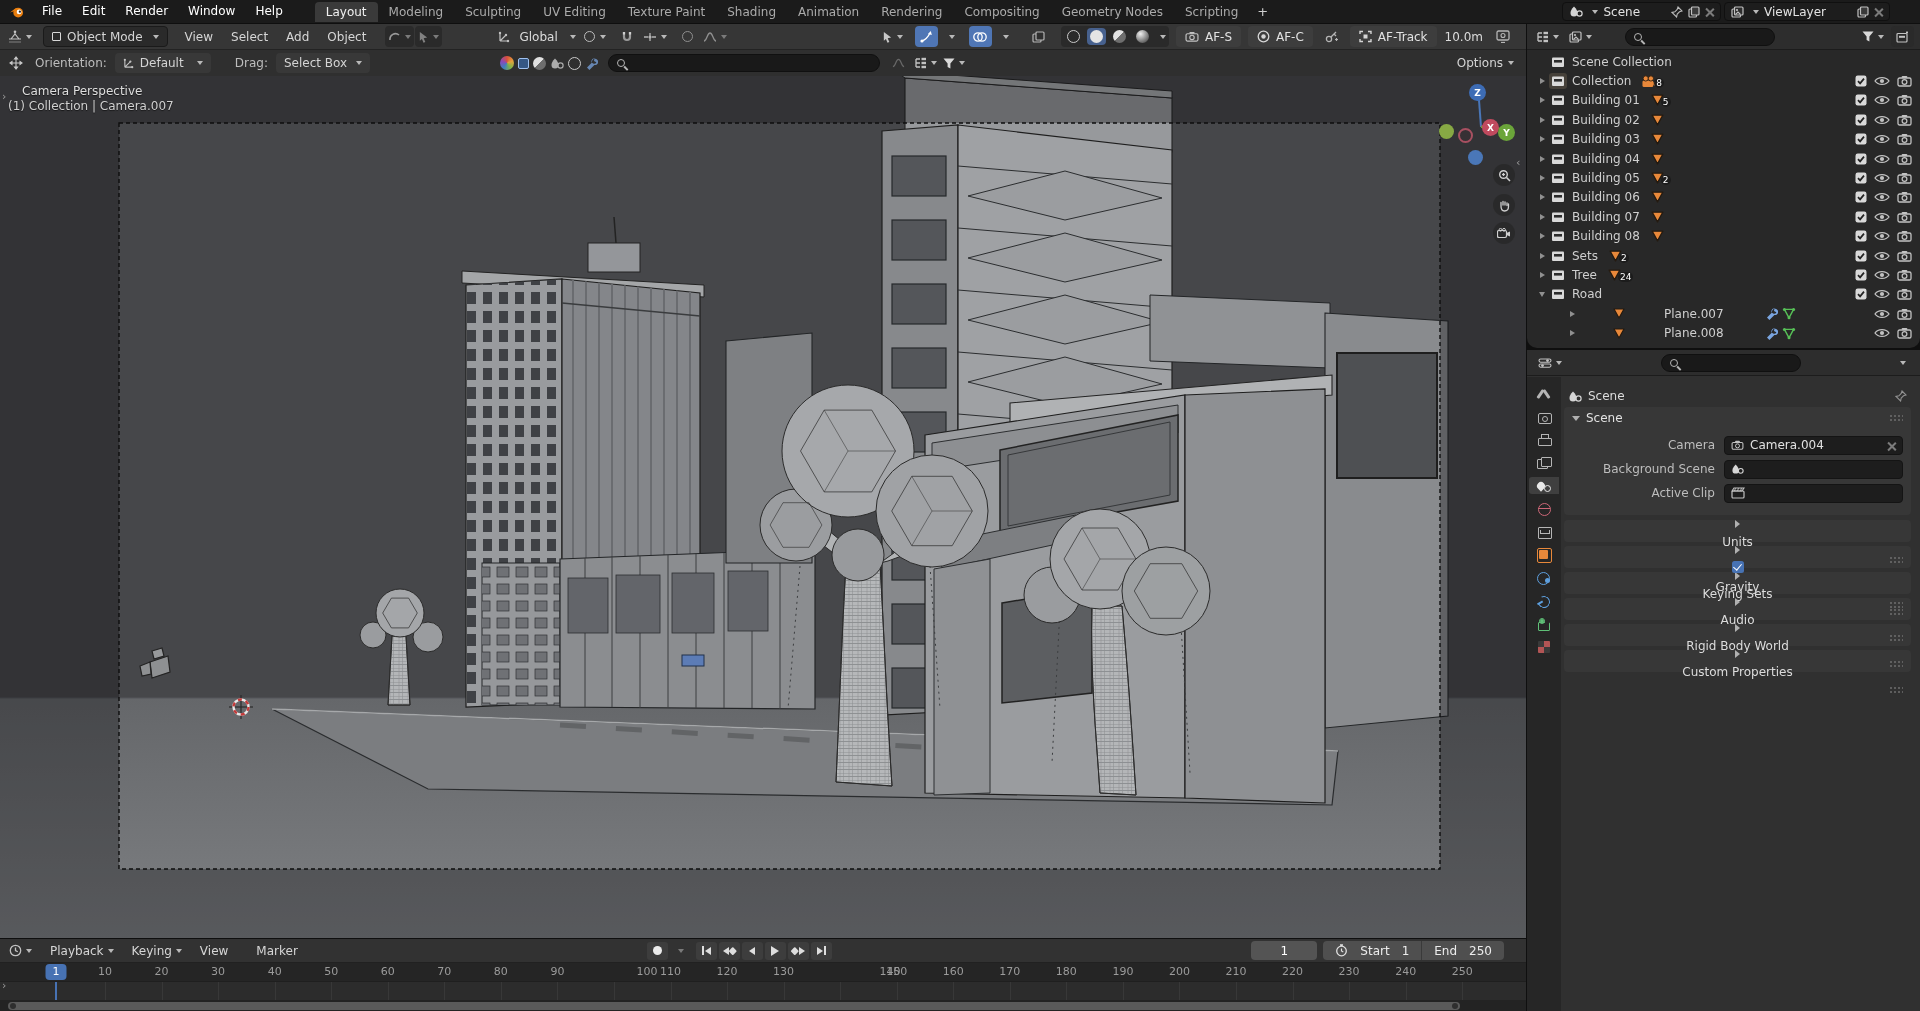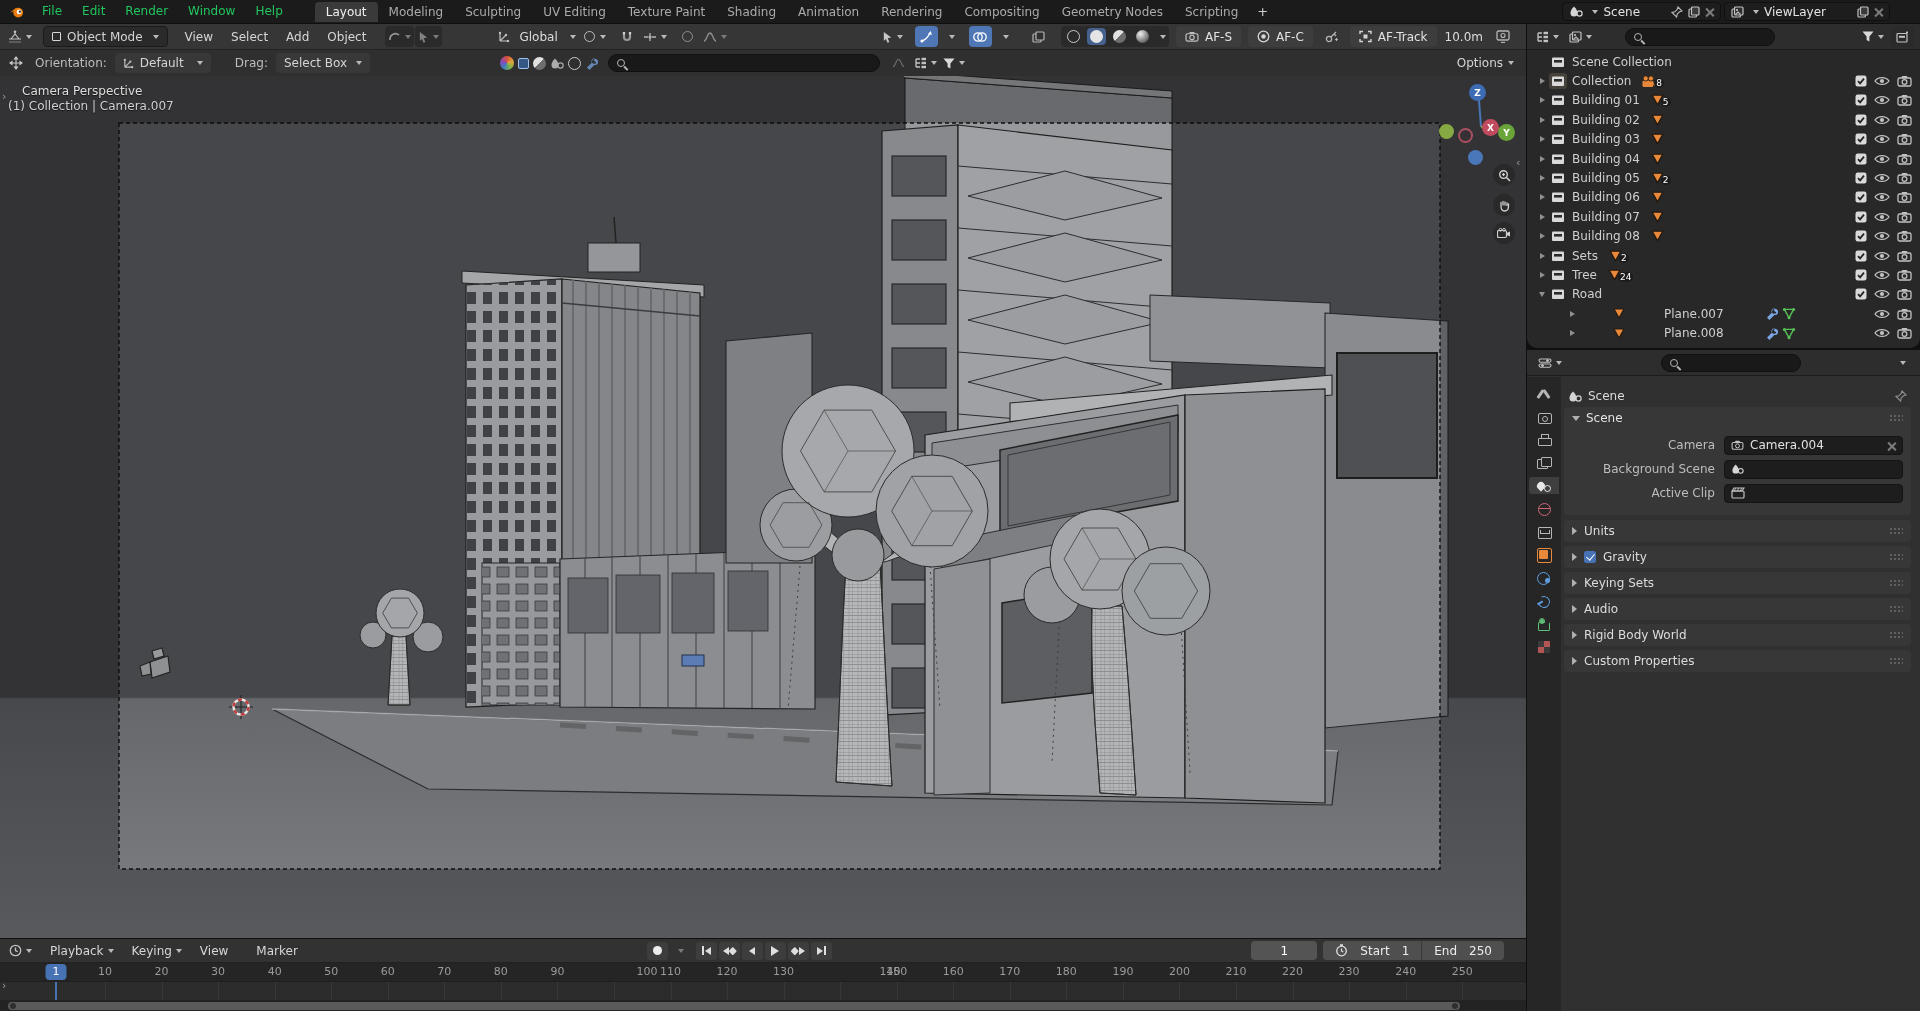--- a/index.html
+++ b/index.html
@@ -16,21 +16,21 @@
   .xicon::before { transform:rotate(45deg); } .xicon::after { transform:rotate(-45deg); }
   .srch { display:flex; align-items:center; background:#191919; border:1px solid #101010; border-radius:9px; height:18px; padding:0 8px; }
   .mag { width:8px; height:8px; border:1.5px solid #b5b5b5; border-radius:50%; position:relative; flex:none; }
   .mag::after { content:""; position:absolute; width:1.5px; height:5px; background:#b5b5b5; left:7px; top:6px; transform:rotate(-45deg); }
   svg.s { display:block; }
   .dots { width:14px; height:9px; background-image:radial-gradient(#6a6a6a 1px, transparent 1.2px); background-size:4px 4px; opacity:.8; flex:none; }
 
   
   #topbar { position:absolute; left:0; top:0; width:1920px; height:23px; background:#1b1b1b; display:flex; align-items:center; }
   .blogo { width:15px; height:15px; margin:0 8px 0 9px; flex:none; }
-  .tmenu { padding:0 10px; color:#22c55e; height:23px; line-height:23px; }
+  .tmenu { padding:0 10px; color:#ffffff; height:23px; line-height:23px; }
   #wtabs { display:flex; align-items:center; margin-left:22px; height:23px; }
   .wtab { padding:0 11px; height:20px; line-height:20px; color:#ababab; border-radius:4px 4px 0 0; }
   .wtab.active { background:#3a3a3a; color:#f0f0f0; }
   .wtab.plus { color:#cfcfcf; font-size:13px; padding:0 8px; }
   #topbar-right { margin-left:auto; display:flex; align-items:center; gap:3px; padding-right:30px; }
   .sel-pill { display:flex; align-items:center; background:#1d1d1d; border:1px solid #101010; border-radius:4px; height:19px; padding:0 6px; gap:5px; }
   .sel-pill .val { color:#e3e3e3; padding-right:26px; }
 
   
   #vph { position:absolute; left:0; top:24px; width:1526px; height:26px; background:#363636; display:flex; align-items:center; border-bottom:1px solid #232323; }
@@ -125,21 +125,21 @@
   #pr-crumb { display:flex; align-items:center; gap:6px; height:22px; padding:0 4px; color:#dcdcdc; }
   .panel { background:#373737; border-radius:4px; margin-bottom:5px; }
   .panel-h { display:flex; align-items:center; height:22px; padding:0 8px; gap:6px; color:#e3e3e3; }
   .panel-h .dots,.sec .dots { margin-left:auto; }
   .carr { width:0; height:0; border-top:4px solid transparent; border-bottom:4px solid transparent; border-left:5px solid #b0b0b0; flex:none; }
   .card { width:0; height:0; border-left:4px solid transparent; border-right:4px solid transparent; border-top:5px solid #b0b0b0; flex:none; }
   .panel-body { padding:4px 8px 10px 0; }
   .prow { display:flex; align-items:center; height:24px; }
   .prow .plabel { width:160px; text-align:right; padding-right:9px; color:#bdbdbd; flex:none; }
   .pfield { flex:1; display:flex; align-items:center; background:#1d1d1d; border:1px solid #141414; border-radius:4px; height:19px; padding:0 6px; gap:6px; color:#e0e0e0; }
-  .sec { display:flex; align-items:center; background:#373737; border-radius:4px; height:22px; margin-bottom:4px; padding:0 8px; gap:7px; color:#dcdcdc; }
+  .sec { display:flex; align-items:center; background:#373737; border-radius:4px; height:22px; margin-bottom:4px; padding:0 8px; gap:7px; color:#dcdcdc;flex-direction:column; }
   .chkb { width:12px; height:12px; background:#4772b3; border-radius:2.5px; position:relative; flex:none; display:none; }
   .chkb.yes { display:block; }
   .chkb.yes::after { content:""; position:absolute; left:3.5px; top:1px; width:4px; height:7px; border:solid #fff; border-width:0 1.8px 1.8px 0; transform:rotate(40deg); }
 
   
   #timeline { position:absolute; left:0; top:939px; width:1526px; height:72px; background:#0c4a6e; }
   #tl-head { height:24px; background:#323232; display:flex; align-items:center; padding:0 6px; border-bottom:1px solid #212121; }
   .tlmenu { padding:0 9px; color:#d6d6d6; display:flex; align-items:center; }
   #tl-transport { display:flex; align-items:center; gap:2px; margin-left:330px; }
   .tbtn { width:21px; height:18px; background:#3d3d3d; border-radius:3px; display:flex; align-items:center; justify-content:center; gap:1px; }

